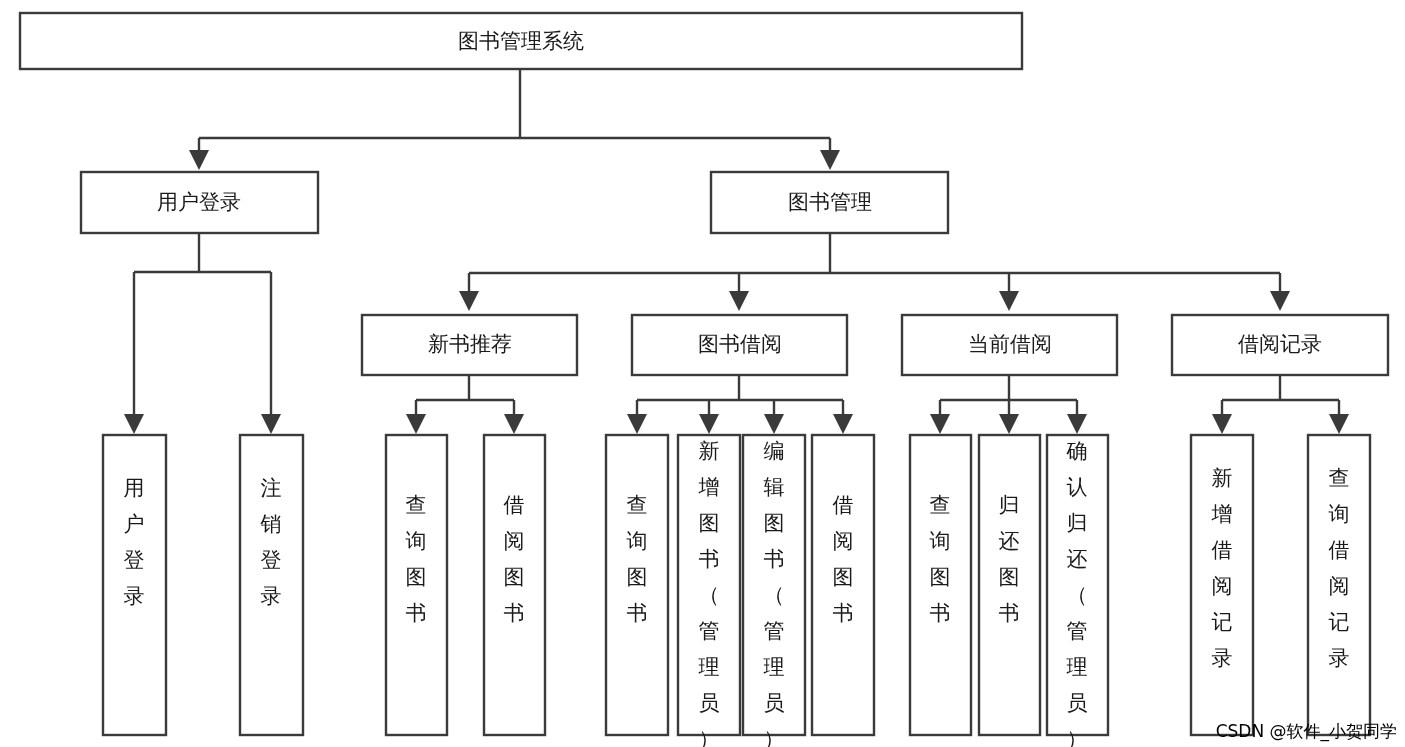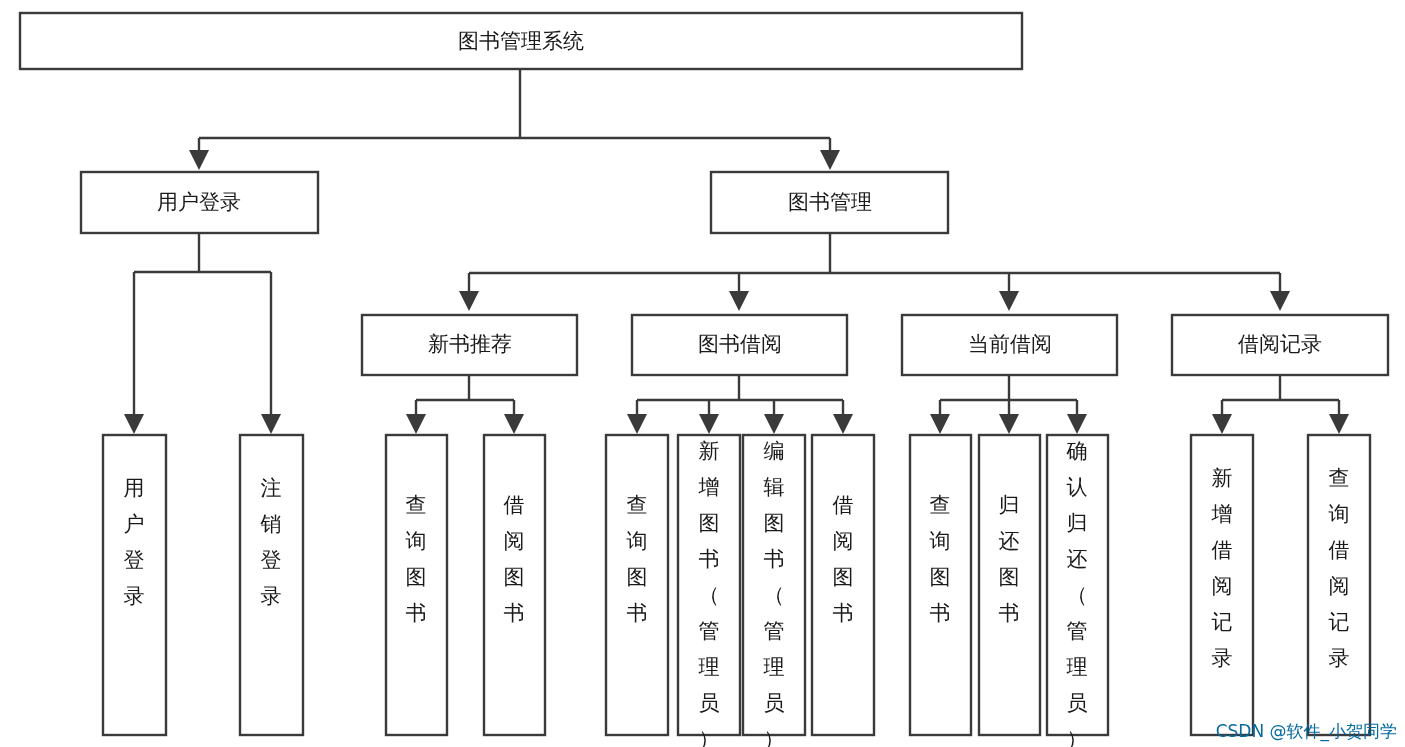--- a/index.html
+++ b/index.html
@@ -52,21 +52,21 @@
     font-size: 21px;
     fill: #1a1a1a;
     text-anchor: middle;
   }
   .watermark {
     position: absolute;
     right: 8px;
     bottom: 4px;
     font-family: "DejaVu Sans", "Liberation Sans", sans-serif;
     font-size: 17px;
-    color: #0369a1;
+    color: #000000;
     white-space: nowrap;
     pointer-events: none;
     user-select: none;
   }
 </style>
 </head>
 <body>
 
 <div id="diagram-root">
 

